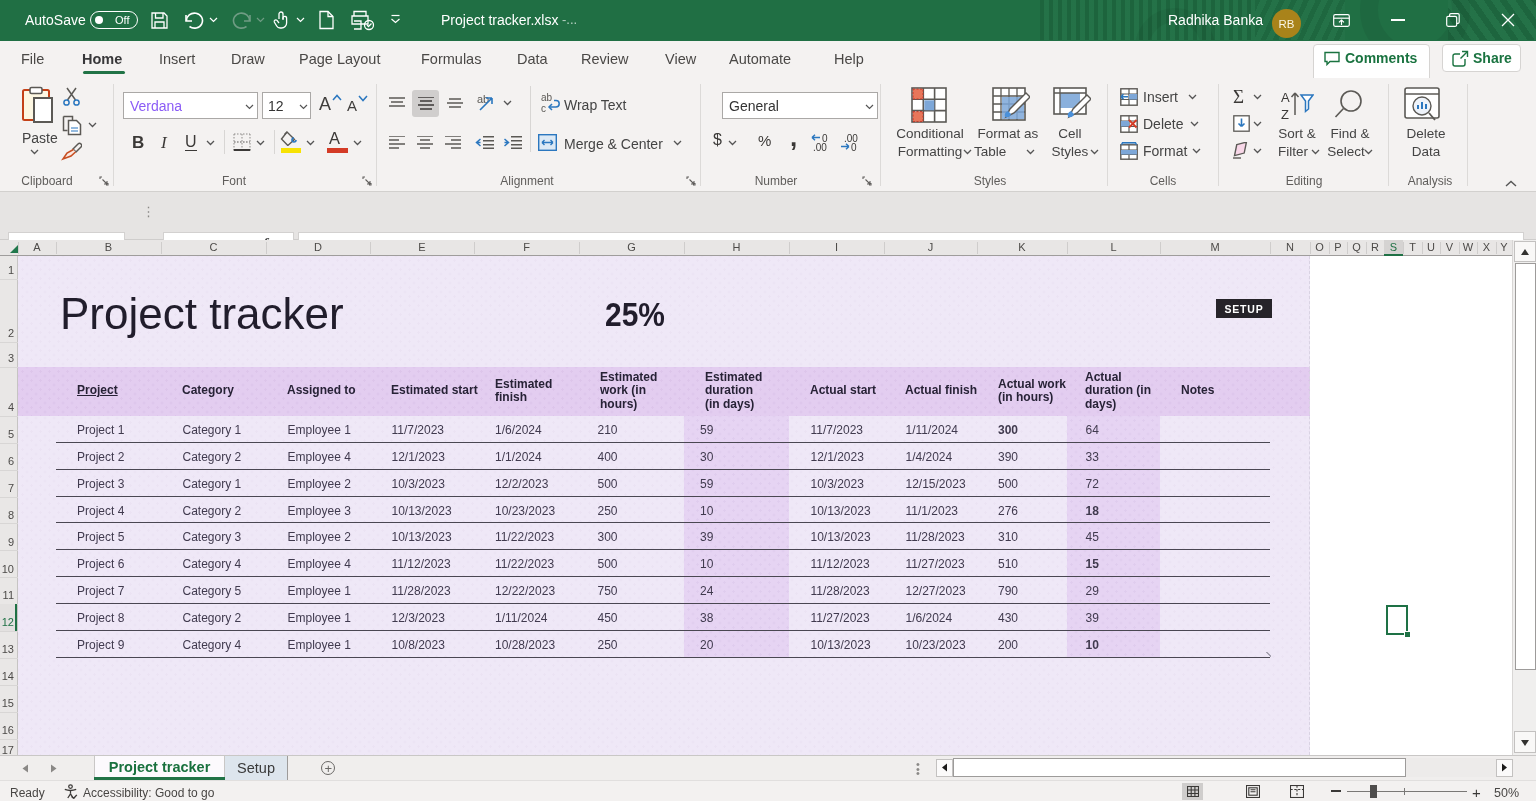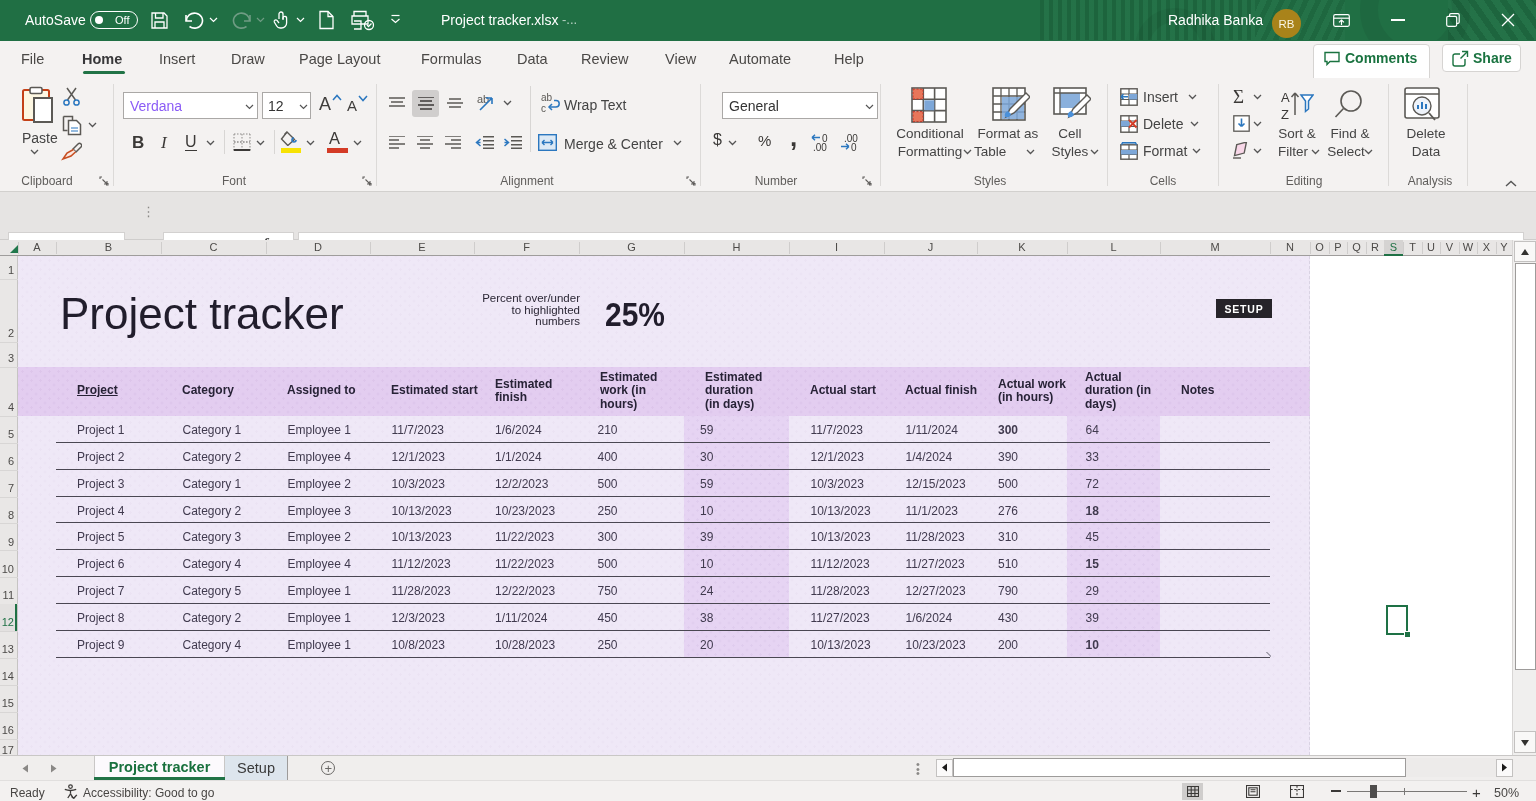--- a/index.html
+++ b/index.html
@@ -557,21 +557,20 @@
     <div class="ab" style="left:18px;top:0;width:1292px;height:499px;background-color:#efe8f7;background-image:radial-gradient(circle, rgba(110,70,140,0.03) 1px, transparent 1.3px),radial-gradient(circle, rgba(110,70,140,0.03) 1px, transparent 1.3px);background-size:9px 9px;background-position:0 0,4.5px 4.5px;"></div>
 
     <div class="ab" style="left:684px;top:159.5px;width:105px;height:242px;background-color:#e6d4f3;background-image:radial-gradient(circle, rgba(110,70,140,0.05) 1px, transparent 1.3px),radial-gradient(circle, rgba(110,70,140,0.05) 1px, transparent 1.3px);background-size:9px 9px;background-position:0 0,4.5px 4.5px;"></div>
     <div class="ab" style="left:1067px;top:159.5px;width:93px;height:242px;background-color:#e6d4f3;background-image:radial-gradient(circle, rgba(110,70,140,0.05) 1px, transparent 1.3px),radial-gradient(circle, rgba(110,70,140,0.05) 1px, transparent 1.3px);background-size:9px 9px;background-position:0 0,4.5px 4.5px;"></div>
 
     <div class="ab" style="left:18px;top:110.5px;width:1292px;height:49px;background-color:#e3cdf0;background-image:radial-gradient(circle, rgba(110,60,140,0.055) 1px, transparent 1.3px),radial-gradient(circle, rgba(110,60,140,0.055) 1px, transparent 1.3px);background-size:9px 9px;background-position:0 0,4.5px 4.5px;"></div>
 
     <div class="ab" style="left:1309px;top:0;width:0;height:499px;border-left:1px dashed #d9d3e3;"></div>
 
     <div class="ab" style="left:60px;top:33px;font-size:44px;color:#211d2c;">Project tracker</div>
-    <div class="ab" style="left:380px;top:37px;width:200px;text-align:right;font-size:11.5px;color:#2b2735;line-height:11.6px;">Percent over/under<br>to highlighted<br>numbers</div>
     <div class="ab" style="left:605px;top:39px;font-size:34px;font-weight:bold;color:#211d2c;transform:scaleX(0.88);transform-origin:0 0;">25%</div>
     <div class="ab ctr" style="left:1216px;top:43px;width:56px;height:19px;background:#262329;color:#fff;font-size:10.5px;font-weight:bold;letter-spacing:0.8px;">SETUP</div>
 
     <div class="hcell ctr" style="left:77px;top:110.5px;height:49px;text-decoration:underline;">Project</div>
     <div class="hcell ctr" style="left:182px;top:110.5px;height:49px;">Category</div>
     <div class="hcell ctr" style="left:287px;top:110.5px;height:49px;">Assigned to</div>
     <div class="hcell ctr" style="left:391px;top:110.5px;height:49px;">Estimated start</div>
     <div class="hcell ctr" style="left:495px;top:110.5px;height:49px;">Estimated<br>finish</div>
     <div class="hcell ctr" style="left:600px;top:110.5px;height:49px;">Estimated<br>work (in<br>hours)</div>
     <div class="hcell ctr" style="left:705px;top:110.5px;height:49px;">Estimated<br>duration<br>(in days)</div>

